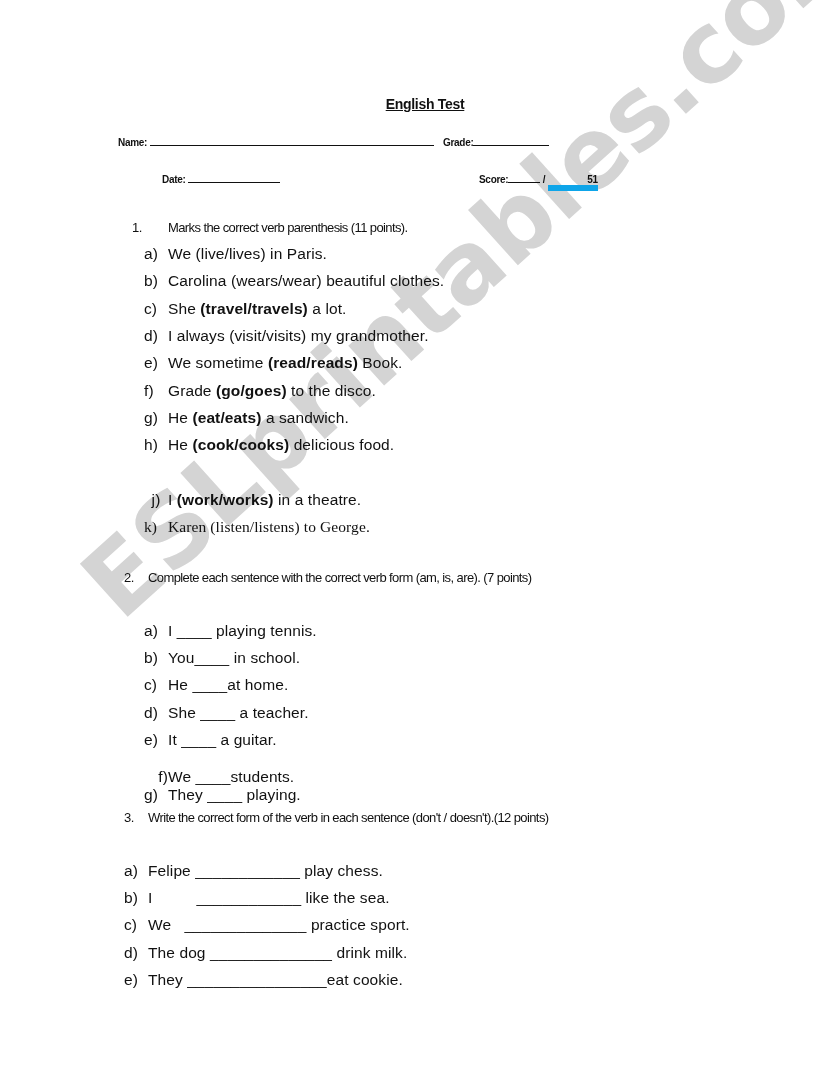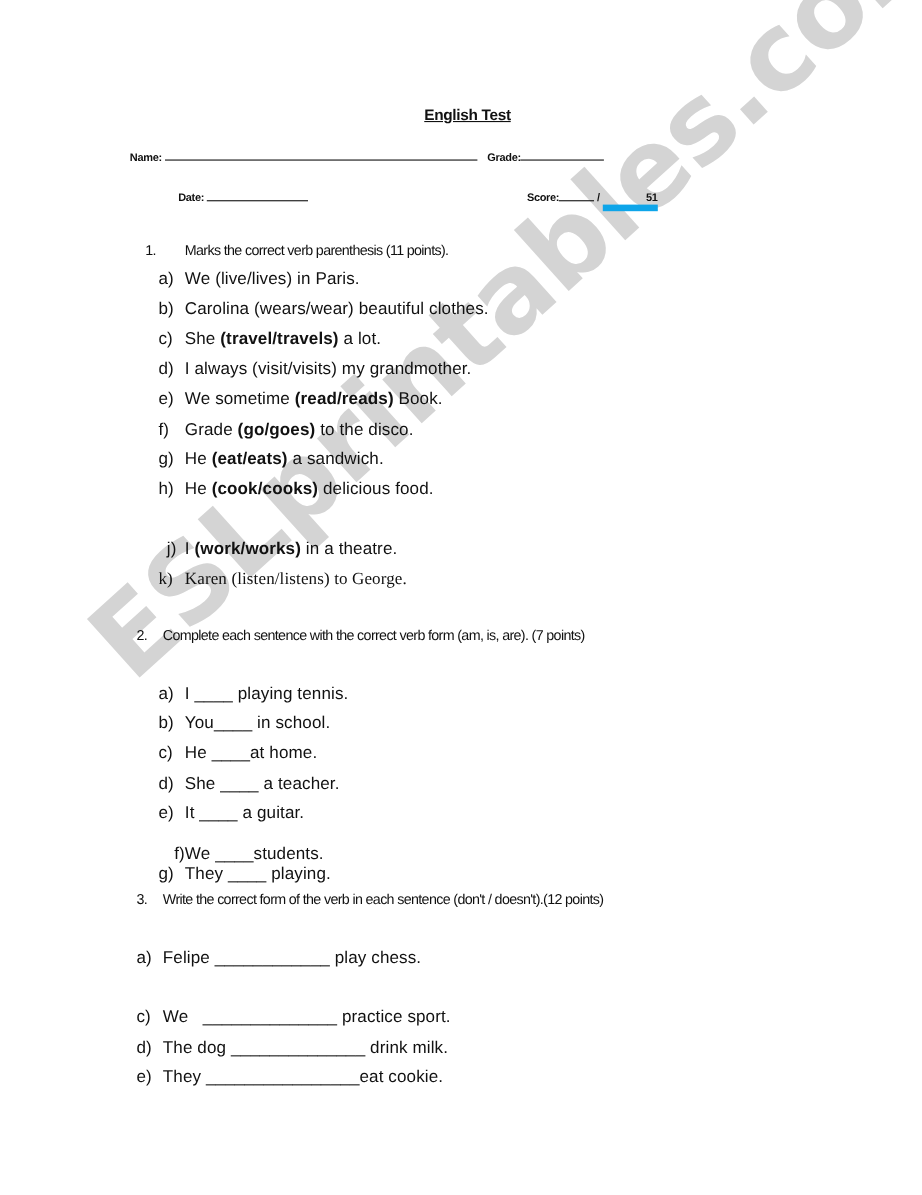--- a/index.html
+++ b/index.html
@@ -92,17 +92,18 @@
     <div class="item" style="left:144px; top:704px;"><span class="lbl">d)</span><span>She ____ a teacher.</span></div>
     <div class="item" style="left:144px; top:731px;"><span class="lbl">e)</span><span>It ____ a guitar.</span></div>
     <div class="item" style="left:144px; top:768px;text-align:right;"><span class="lbl">f)</span><span>We ____students.</span></div>
     <div class="item" style="left:144px; top:786px;"><span class="lbl">g)</span><span>They ____ playing.</span></div>
 
     <div class="qhead" style="left:124px; top:810px;">
       <span class="num" style="width:24px;">3.</span><span>Write the correct form of the verb in each sentence (don't / doesn't).(12 points)</span>
     </div>
 
     <div class="item" style="left:124px; top:862px;"><span class="lbl">a)</span><span>Felipe ____________ play chess.</span></div>
+    <div class="item" style="left:124px; top:889px;"><span class="lbl">b)</span><span>I          ____________ like the sea.</span></div>
     <div class="item" style="left:124px; top:916px;"><span class="lbl">c)</span><span>We   ______________ practice sport.</span></div>
     <div class="item" style="left:124px; top:944px;"><span class="lbl">d)</span><span>The dog ______________ drink milk.</span></div>
     <div class="item" style="left:124px; top:971px;"><span class="lbl">e)</span><span>They ________________eat cookie.</span></div>
   </div>
 </div>
 
 </body></html>

